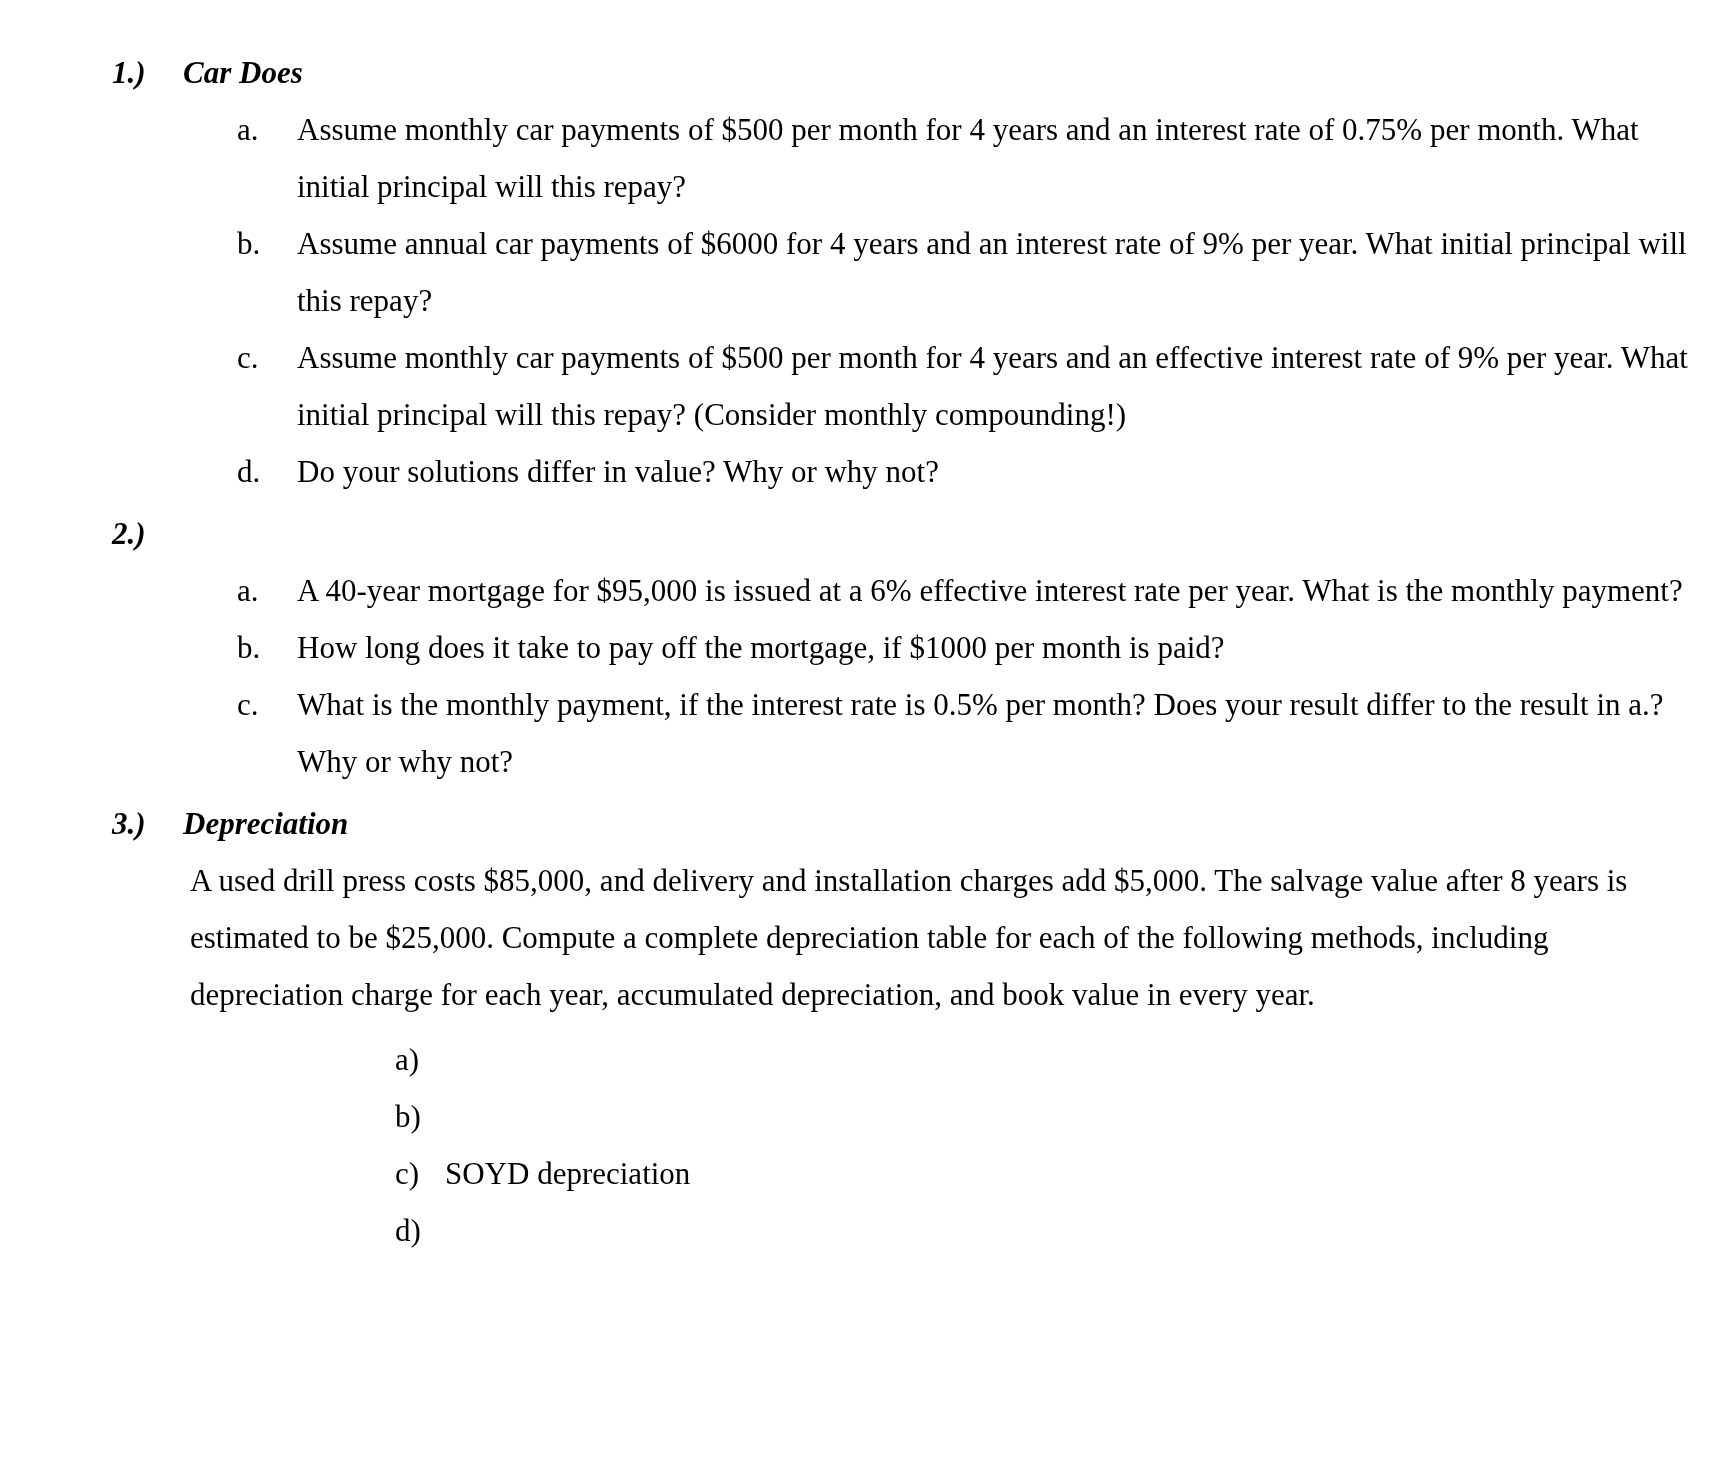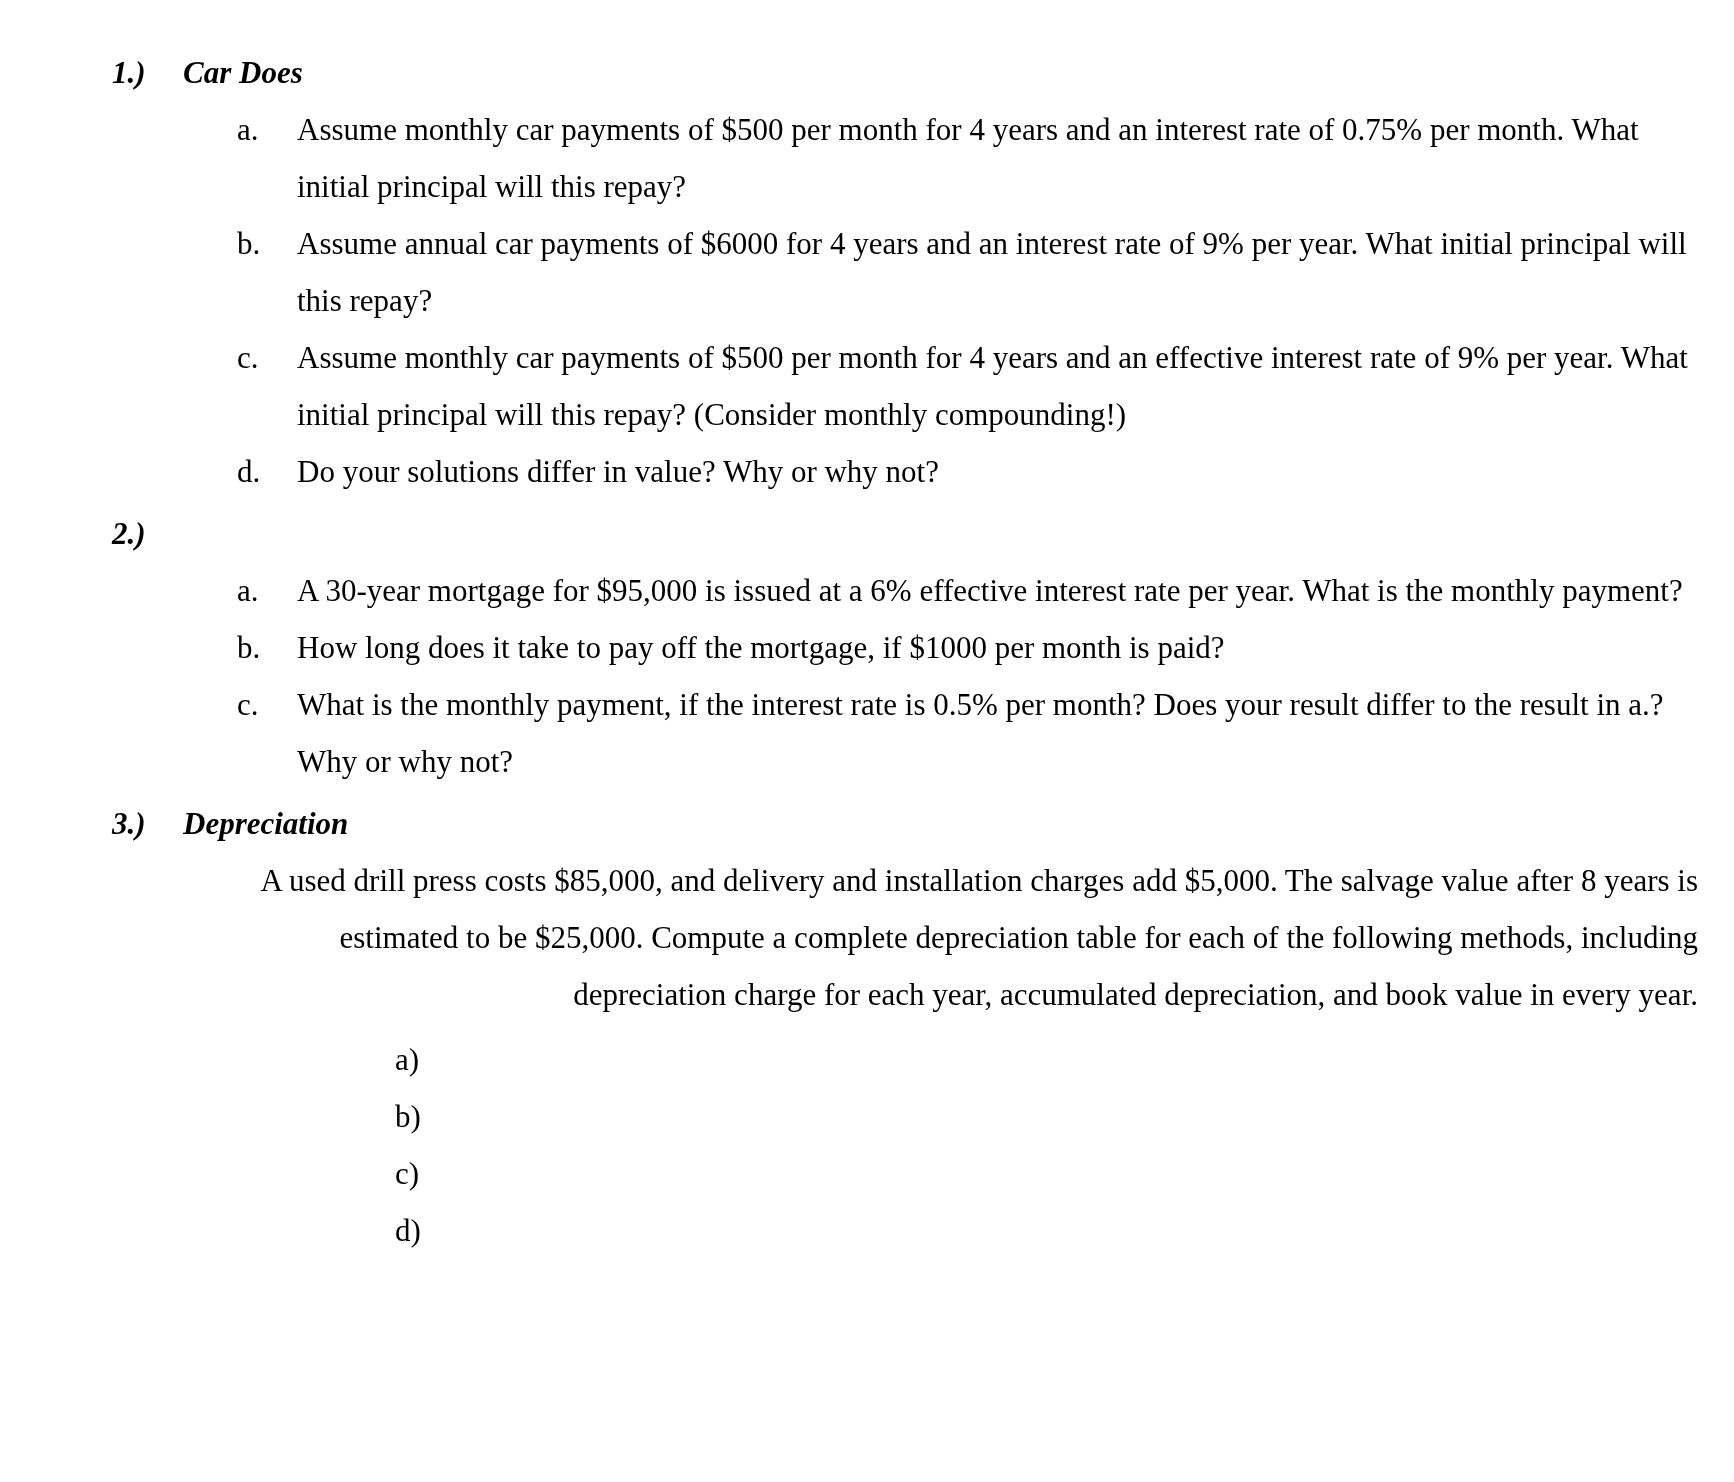--- a/index.html
+++ b/index.html
@@ -41,24 +41,23 @@
   }
   .item .marker {
     width: 60px;
     flex: none;
   }
   .item .text {
     width: 1405px;
     max-width: 1405px;
   }
   .para {
-    margin-left: 106px;
+    margin-left: 78px;
     width: 1480px;
     max-width: 1480px;
-    text-align: right;
   }
   .sublist {
     margin-top: 8px;
     margin-left: 283px;
   }
   .sub-item {
     display: flex;
   }
   .sub-item .marker {
     width: 50px;
@@ -91,21 +90,21 @@
     <span class="marker">d.</span>
     <div class="text">Do your solutions differ in value? Why or why not?</div>
   </div>
 
   <div class="heading spaced">
     <span class="num">2.)</span>
   </div>
 
   <div class="item">
     <span class="marker">a.</span>
-    <div class="text">A 30-year mortgage for $95,000 is issued at a 6% effective interest rate per year. What is the monthly payment?</div>
+    <div class="text">A 40-year mortgage for $95,000 is issued at a 6% effective interest rate per year. What is the monthly payment?</div>
   </div>
   <div class="item">
     <span class="marker">b.</span>
     <div class="text">How long does it take to pay off the mortgage, if $1000 per month is paid?</div>
   </div>
   <div class="item">
     <span class="marker">c.</span>
     <div class="text">What is the monthly payment, if the interest rate is 0.5% per month? Does your result differ to the result in a.? Why or why not?</div>
   </div>
 
@@ -118,19 +117,20 @@
 
   <div class="sublist">
     <div class="sub-item">
       <span class="marker">a)</span>
     </div>
     <div class="sub-item">
       <span class="marker">b)</span>
     </div>
     <div class="sub-item">
       <span class="marker">c)</span>
+      <div class="text">SOYD depreciation</div>
     </div>
     <div class="sub-item">
       <span class="marker">d)</span>
     </div>
   </div>
 
 </div>
 
 </body></html>

